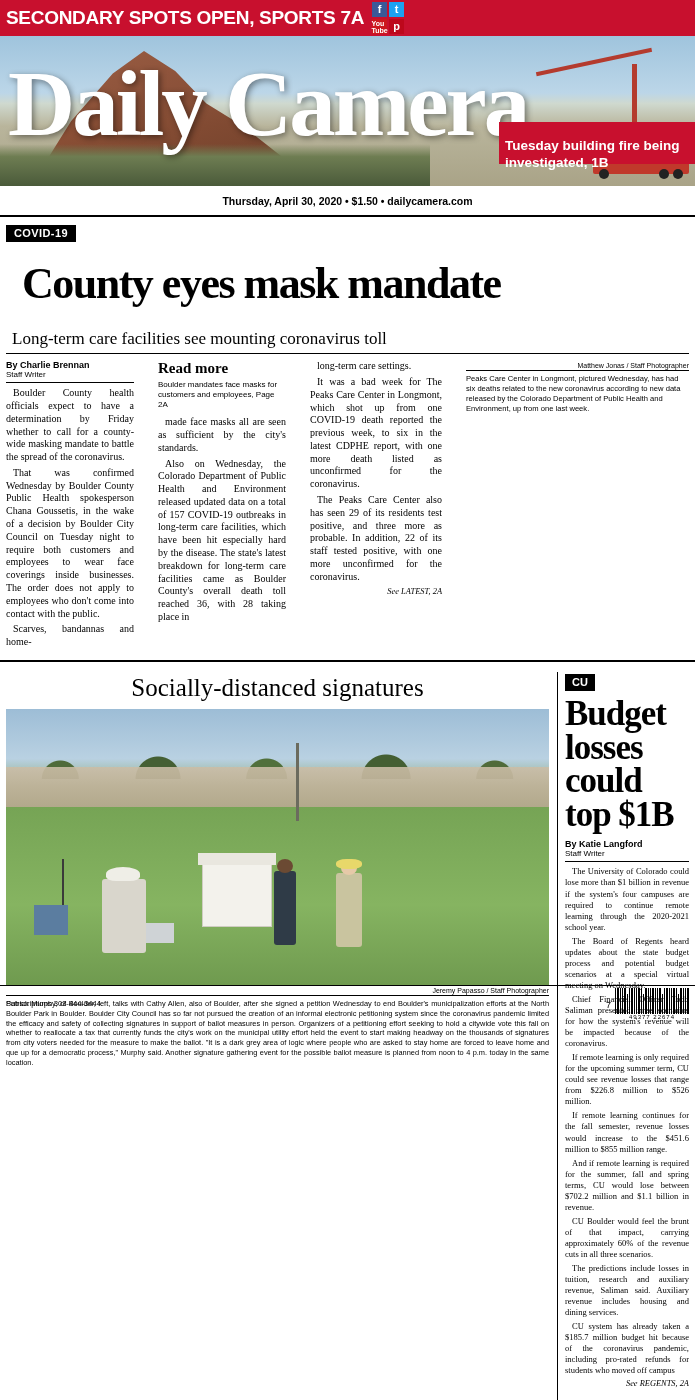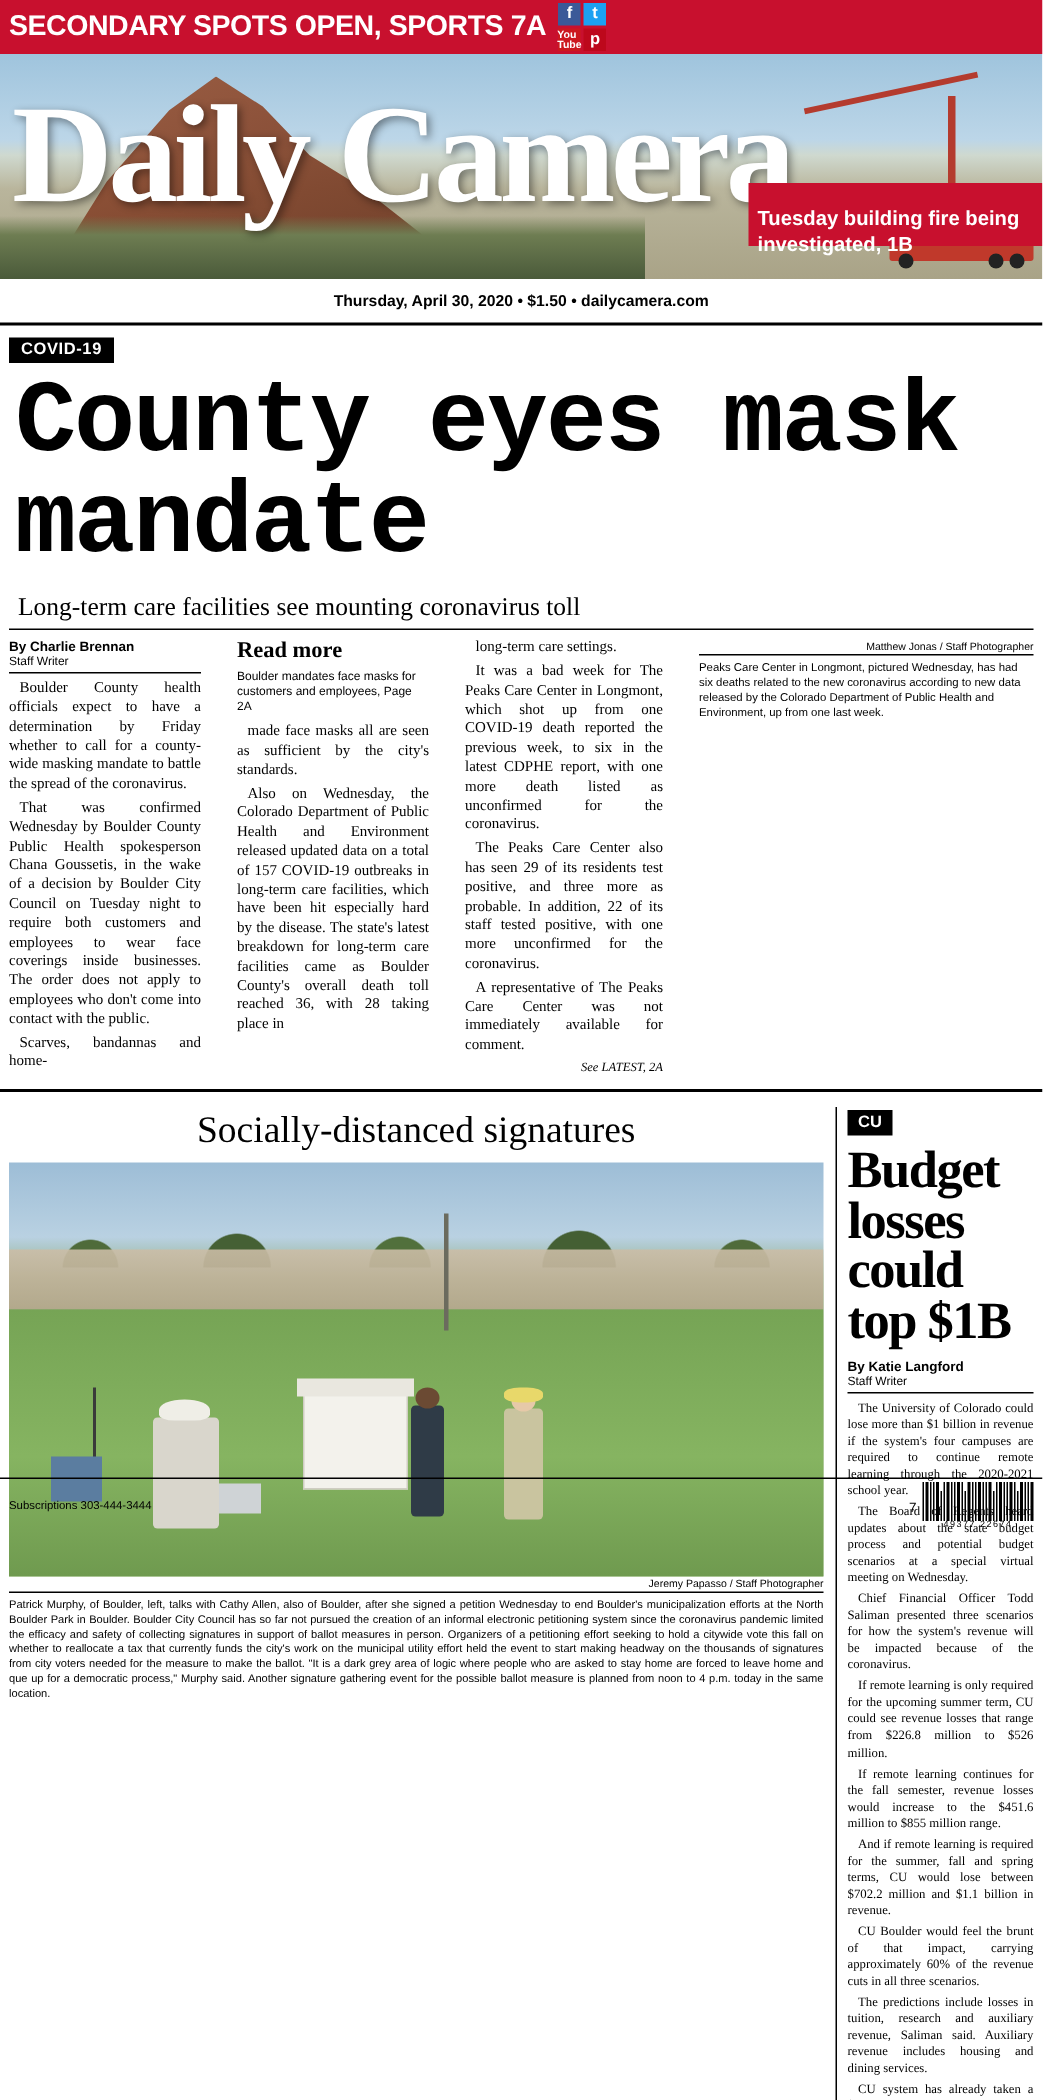--- a/index.html
+++ b/index.html
@@ -108,23 +108,23 @@
 
   
   .kicker {
     display: inline-block; background: #000; color: #fff;
     font-family: "Liberation Sans", sans-serif; font-weight: bold;
     font-size: 11px; letter-spacing: .4px; padding: 2px 8px 3px;
   }
   .kicker-row { padding: 6px 6px 0; }
 
   .headline {
-    font-family: Liberation Mono, monospace; font-weight: bold;
-    font-size: 68px; line-height: .98; letter-spacing: -1.5px;
-    padding: 4px 6px 2px; margin: 4px;
+    font-family: Liberation Serif, serif; font-weight: bold;
+    font-size: 44px; line-height: .98; letter-spacing: -1.5px;
+    padding: 4px 6px 2px; margin: 16px;
   }
   .subhead {
     font-family: "Liberation Serif", serif; font-size: 17px;
     padding: 6px 6px 4px; border-bottom: 1px solid #000; margin: 0 6px;
   }
 
   
   .story-top { display: flex; padding: 6px 6px 0; gap: 24px; }
   .col-a { flex: 0 0 128px; }
   .col-b { flex: 0 0 128px; }
@@ -329,21 +329,20 @@
         <p>made face masks all are seen as sufficient by the city's standards.</p>
         <p>Also on Wednesday, the Colorado Department of Public Health and Environment released updated data on a total of 157 COVID-19 outbreaks in long-term care facilities, which have been hit especially hard by the disease. The state's latest breakdown for long-term care facilities came as Boulder County's overall death toll reached 36, with 28 taking place in</p>
       </div>
     </div>
 
     <div class="col-c">
       <div class="body-text">
         <p>long-term care settings.</p>
         <p>It was a bad week for The Peaks Care Center in Longmont, which shot up from one COVID-19 death reported the previous week, to six in the latest CDPHE report, with one more death listed as unconfirmed for the coronavirus.</p>
         <p>The Peaks Care Center also has seen 29 of its residents test positive, and three more as probable. In addition, 22 of its staff tested positive, with one more unconfirmed for the coronavirus.</p>
-        <p>A representative of The Peaks Care Center was not immediately available for comment.</p>
       </div>
       <div class="jump">See LATEST, 2A</div>
     </div>
 
     <div class="col-photo">
       <div class="photo-credit">Matthew Jonas / Staff Photographer</div>
       <div class="photo-cap">Peaks Care Center in Longmont, pictured Wednesday, has had six deaths related to the new coronavirus according to new data released by the Colorado Department of Public Health and Environment, up from one last week.</div>
     </div>
   </div>
 

